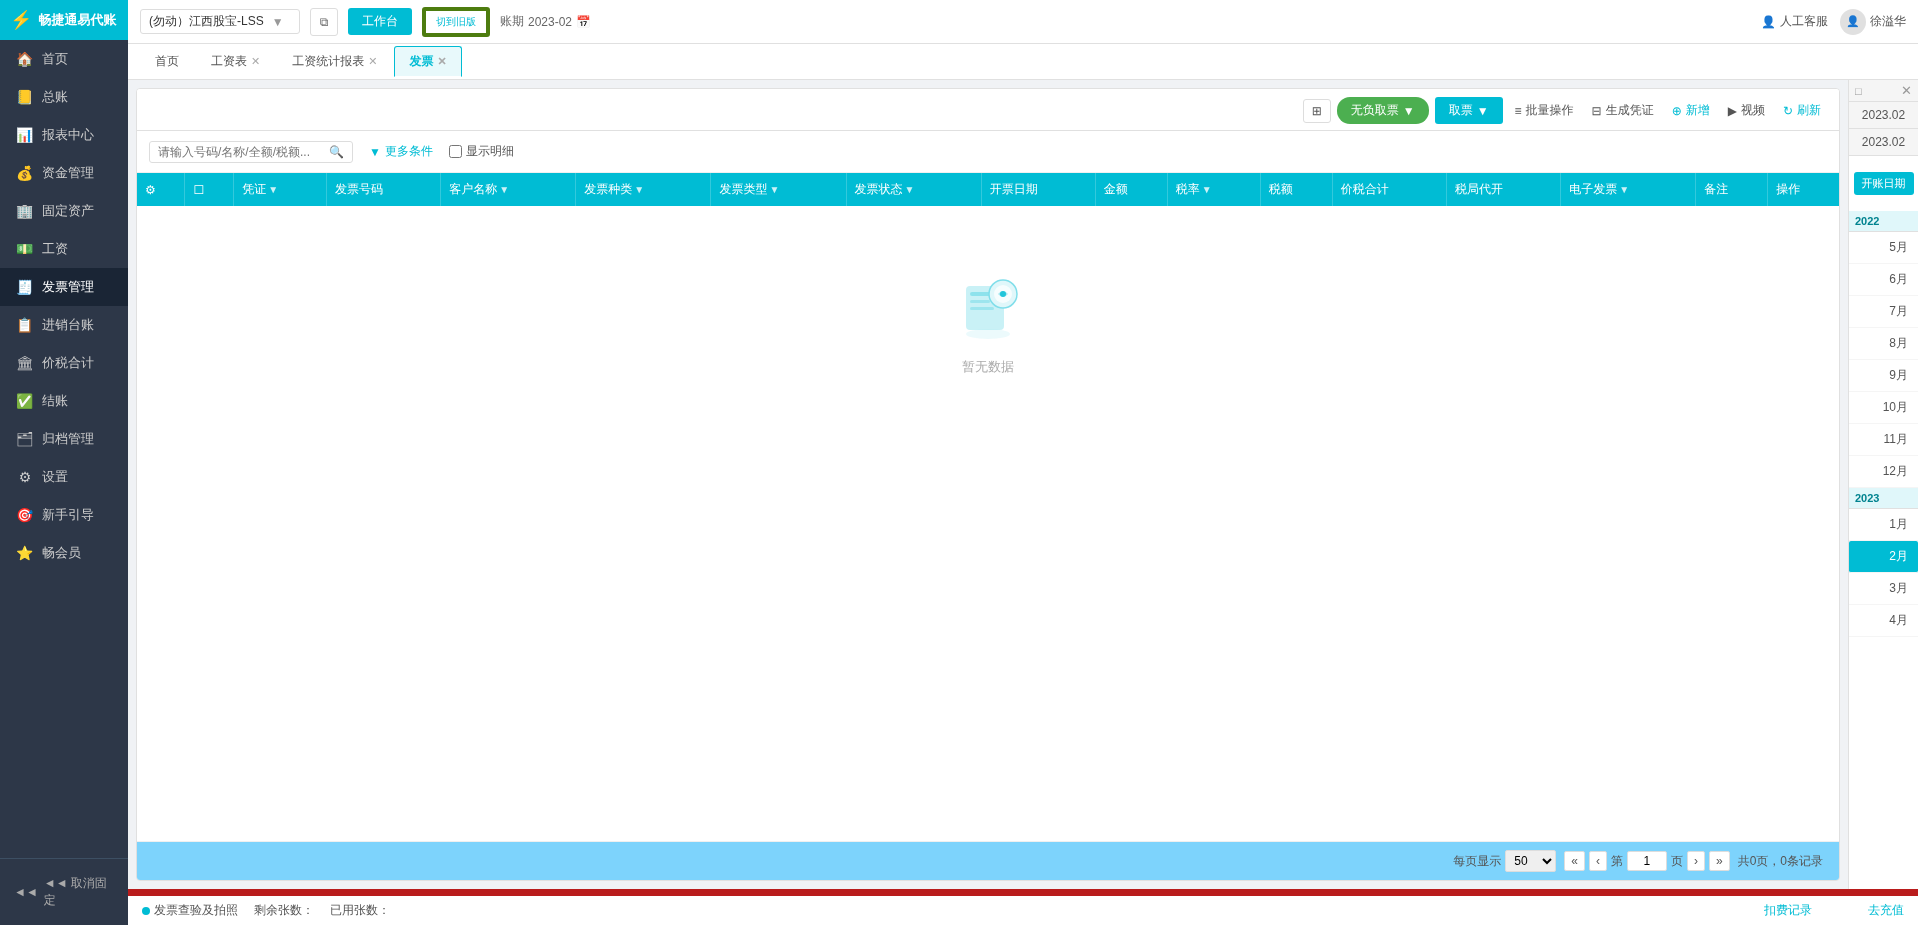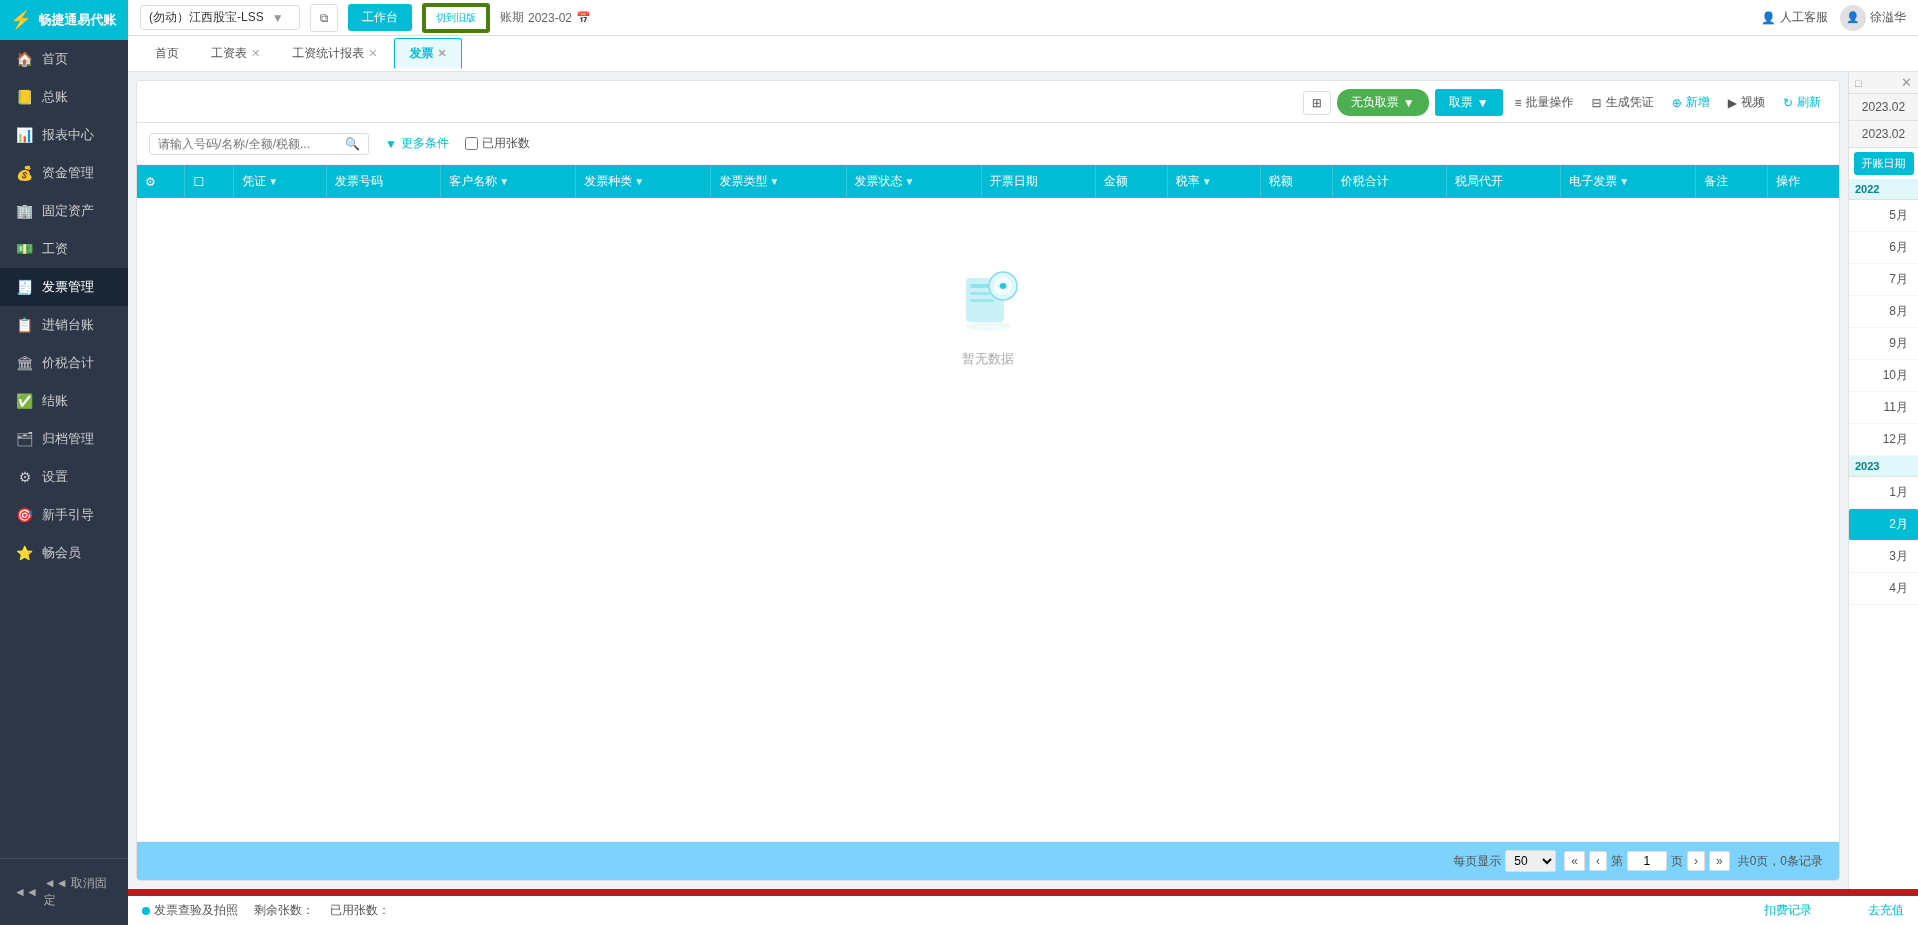--- a/index.html
+++ b/index.html
@@ -62,21 +62,21 @@
       overflow: hidden;
       position: relative;
     }
 
     
     .topbar {
       background: white;
       display: flex;
       align-items: center;
       padding: 0 12px;
-      height: 36px;
+      height: 44px;
       border-bottom: 1px solid #e0e0e0;
       gap: 10px;
       flex-shrink: 0;
     }
     .company-selector {
       display: flex;
       align-items: center;
       gap: 4px;
       border: 1px solid #ddd;
       border-radius: 3px;
@@ -201,21 +201,21 @@
       flex-wrap: wrap;
     }
     .toolbar-left { display: flex; align-items: center; gap: 8px; flex: 1; }
     .search-input-wrap {
       display: flex;
       align-items: center;
       border: 1px solid #ddd;
       border-radius: 3px;
       padding: 3px 8px;
       gap: 4px;
-      width: 220px;
+      width: 204px;
     }
     .search-input-wrap input {
       border: none; outline: none; font-size: 12px; color: #666; width: 100%; background: transparent;
     }
     .filter-btn {
       display: flex; align-items: center; gap: 4px;
       color: #00bcd4; cursor: pointer; font-size: 12px;
       padding: 4px 8px;
     }
     .show-detail-cb { display: flex; align-items: center; gap: 4px; color: #555; cursor: pointer; font-size: 12px; }
@@ -383,21 +383,21 @@
 
     
     .open-period-btn {
       background: #00bcd4;
       color: white;
       border: none;
       border-radius: 3px;
       padding: 4px 8px;
       font-size: 11px;
       cursor: pointer;
-      margin: 4px auto;
+      margin: 16px auto;
       display: block;
       white-space: nowrap;
     }
   </style>
 </head>
 <body>
 
 <div class="sidebar">
   <div class="sidebar-logo">
     <span style="color:white;font-size:18px;">⚡</span>
@@ -566,21 +566,21 @@
           <div class="search-input-wrap">
             <input type="text" placeholder="请输入号码/名称/全额/税额..." style="">
             <span style="color:#aaa;">🔍</span>
           </div>
           <div class="filter-btn">
             <span>▼</span>
             <span>更多条件</span>
           </div>
           <label class="show-detail-cb">
             <input type="checkbox" style="">
-            <span>已用张数</span>
+            <span>显示明细</span>
           </label>
         </div>
       </div>
 
       <div class="table-wrap">
         <table>
           <thead>
             <tr id="table-header-row">
                 <th>⚙</th>
                 <th>☐</th>

